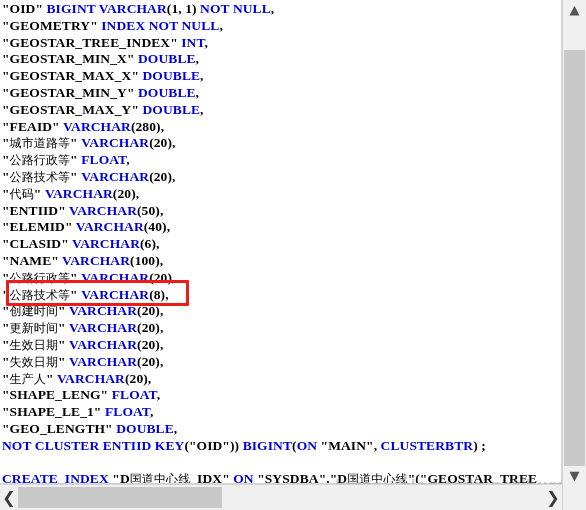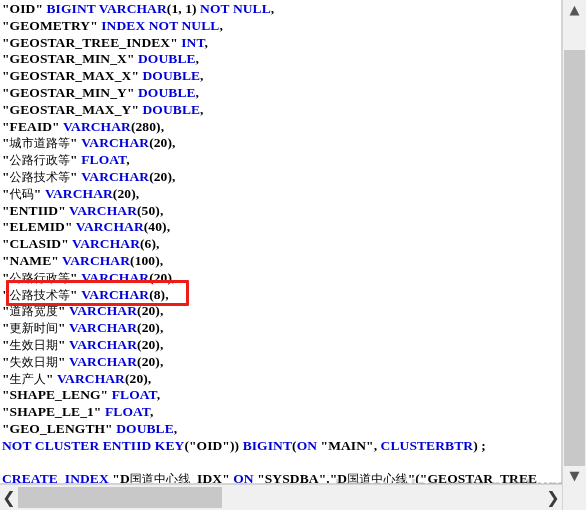--- a/index.html
+++ b/index.html
@@ -204,21 +204,21 @@
         <div class="code-line"><span class="pl">"</span><span class="cjk">城市道路等</span><span class="pl">" </span><span class="kw">VARCHAR</span><span class="pl">(20),</span></div>
         <div class="code-line"><span class="pl">"</span><span class="cjk">公路行政等</span><span class="pl">" </span><span class="kw">FLOAT</span><span class="pl">,</span></div>
         <div class="code-line"><span class="pl">"</span><span class="cjk">公路技术等</span><span class="pl">" </span><span class="kw">VARCHAR</span><span class="pl">(20),</span></div>
         <div class="code-line"><span class="pl">"</span><span class="cjk">代码</span><span class="pl">" </span><span class="kw">VARCHAR</span><span class="pl">(20),</span></div>
         <div class="code-line"><span class="pl">"ENTIID" </span><span class="kw">VARCHAR</span><span class="pl">(50),</span></div>
         <div class="code-line"><span class="pl">"ELEMID" </span><span class="kw">VARCHAR</span><span class="pl">(40),</span></div>
         <div class="code-line"><span class="pl">"CLASID" </span><span class="kw">VARCHAR</span><span class="pl">(6),</span></div>
         <div class="code-line"><span class="pl">"NAME" </span><span class="kw">VARCHAR</span><span class="pl">(100),</span></div>
         <div class="code-line"><span class="pl">"</span><span class="cjk">公路行政等</span><span class="pl">" </span><span class="kw">VARCHAR</span><span class="pl">(20),</span></div>
         <div class="code-line"><span class="pl">"</span><span class="cjk">公路技术等</span><span class="pl">" </span><span class="kw">VARCHAR</span><span class="pl">(8),</span></div>
-        <div class="code-line"><span class="pl">"</span><span class="cjk">道路宽度</span><span class="pl">" </span><span class="kw">VARCHAR</span><span class="pl">(20),</span></div>
+        <div class="code-line"><span class="pl">"</span><span class="cjk">创建时间</span><span class="pl">" </span><span class="kw">VARCHAR</span><span class="pl">(20),</span></div>
         <div class="code-line"><span class="pl">"</span><span class="cjk">更新时间</span><span class="pl">" </span><span class="kw">VARCHAR</span><span class="pl">(20),</span></div>
         <div class="code-line"><span class="pl">"</span><span class="cjk">生效日期</span><span class="pl">" </span><span class="kw">VARCHAR</span><span class="pl">(20),</span></div>
         <div class="code-line"><span class="pl">"</span><span class="cjk">失效日期</span><span class="pl">" </span><span class="kw">VARCHAR</span><span class="pl">(20),</span></div>
         <div class="code-line"><span class="pl">"</span><span class="cjk">生产人</span><span class="pl">" </span><span class="kw">VARCHAR</span><span class="pl">(20),</span></div>
         <div class="code-line"><span class="pl">"SHAPE_LENG" </span><span class="kw">FLOAT</span><span class="pl">,</span></div>
         <div class="code-line"><span class="pl">"SHAPE_LE_1" </span><span class="kw">FLOAT</span><span class="pl">,</span></div>
         <div class="code-line"><span class="pl">"GEO_LENGTH" </span><span class="kw">DOUBLE</span><span class="pl">,</span></div>
         <div class="code-line"><span class="kw">NOT CLUSTER ENTIID KEY</span><span class="pl">("OID")) </span><span class="kw">BIGINT</span><span class="pl">(</span><span class="kw">ON</span><span class="pl"> "MAIN", </span><span class="kw">CLUSTERBTR</span><span class="pl">) ;</span></div>
         <div class="code-line blank"></div>
         <div class="code-line"><span class="kw">CREATE  INDEX</span><span class="pl"> "D</span><span class="cjk">国道中心线</span><span class="pl">_IDX" </span><span class="kw">ON</span><span class="pl"> "SYSDBA"."D</span><span class="cjk">国道中心线</span><span class="pl">"("GEOSTAR_TREE_</span></div>

